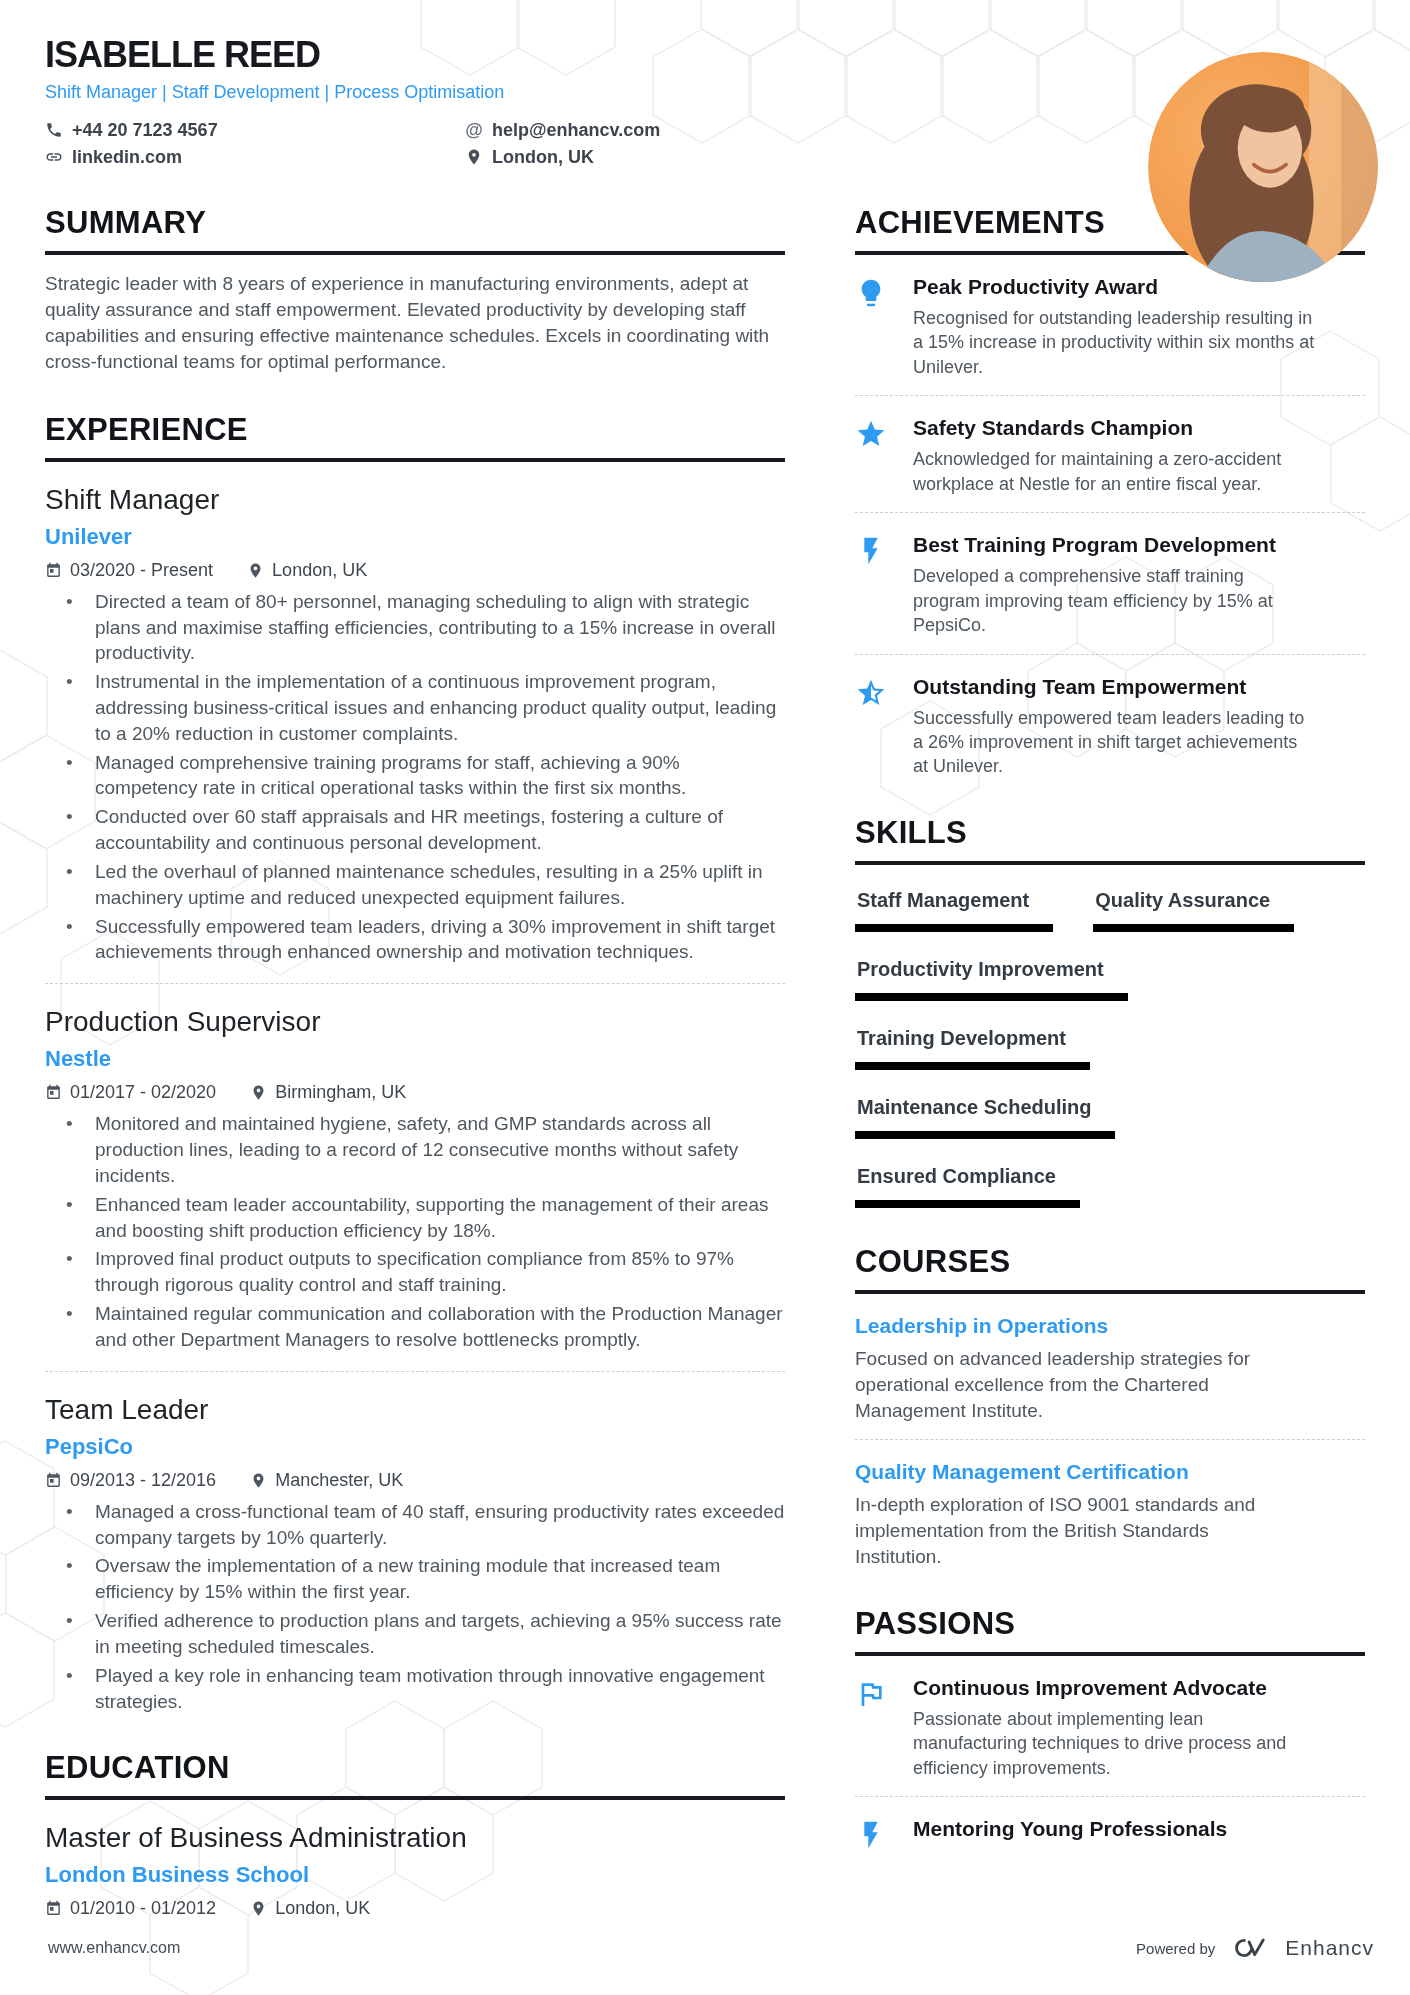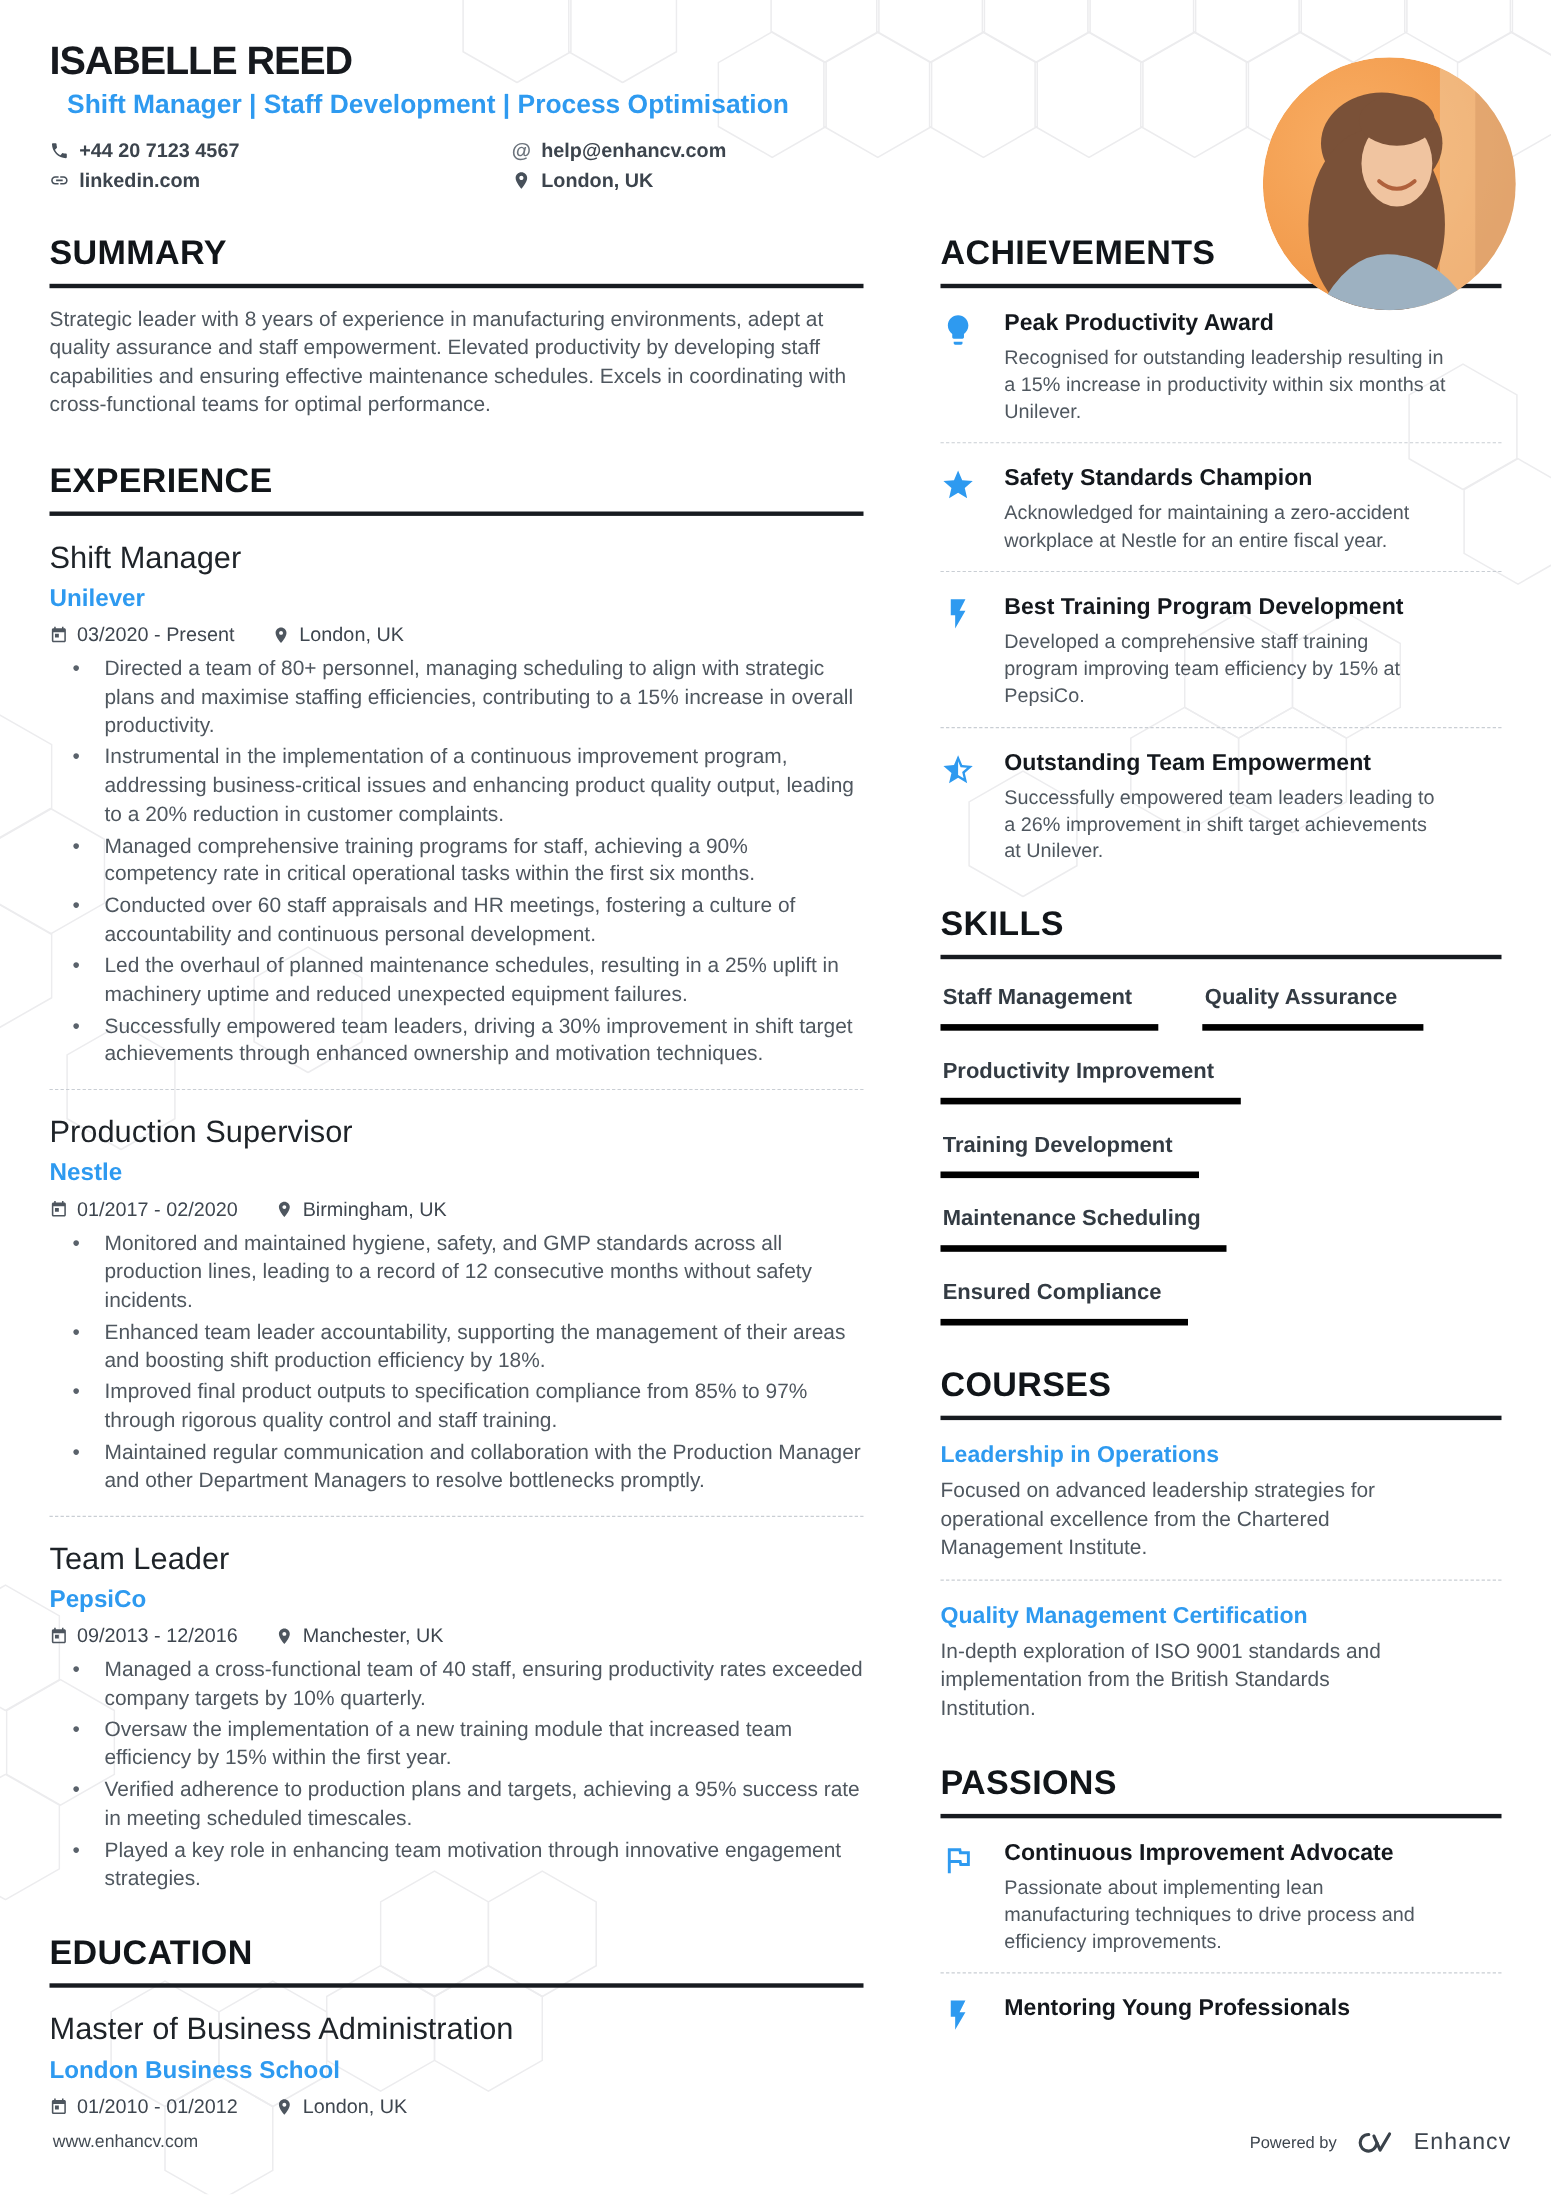--- a/index.html
+++ b/index.html
@@ -10,21 +10,21 @@
   .hex-layer { position:absolute; inset:0; z-index:0; }
   .hex { position:absolute; width:100px; height:116px; }
   .hex svg { width:100%; height:100%; display:block; }
   .hex polygon { fill:none; stroke:#ececee; stroke-width:1.4; }
 
   .content { position:relative; z-index:1; }
 
   
   header { padding:36px 45px 0 45px; position:relative; }
   .name { font-size:36px; font-weight:700; letter-spacing:-1px; color:#16191e; line-height:1.05; }
-  .headline { margin-top:8px; font-size:24px; font-weight:700; color:#2e9af0;margin-left:16px; }
+  .headline { margin-top:8px; font-size:18px; font-weight:400; color:#2e9af0; }
   .contact-grid { margin-top:14px; display:grid; grid-template-columns:420px auto; grid-auto-rows:27px; align-items:center; max-width:860px; }
   .contact-item { display:flex; align-items:center; gap:9px; font-size:18px; font-weight:700; color:#3c444d; }
   .contact-item .cicon { width:18px; height:18px; display:inline-flex; align-items:center; justify-content:center; color:#47505a; flex:0 0 18px; }
   .contact-item .cicon svg { width:18px; height:18px; fill:#47505a; }
   .at-glyph { font-size:18px; font-weight:700; color:#6b737c; line-height:1; }
 
   .avatar { position:absolute; top:52px; right:32px; width:230px; height:230px; border-radius:50%; overflow:hidden; }
   .avatar svg { width:100%; height:100%; display:block; }
 
   
@@ -51,21 +51,21 @@
   
   .r-item { display:flex; gap:22px; margin-top:20px; }
   .r-icon { flex:0 0 36px; padding-top:2px; }
   .r-icon svg { width:32px; height:32px; fill:#2e9af0; }
   .r-title { font-size:21px; font-weight:700; color:#14181d; }
   .r-text { font-size:18px; line-height:1.36; color:#4f575f; margin-top:7px; max-width:402px; }
   .r-sep { border-top:1px dashed #c9ced4; margin:16px 0 0 0; }
 
   
   .skills-wrap { margin-top:24px; display:flex; flex-wrap:wrap; column-gap:40px; row-gap:26px; }
-  .skill { font-size:20px; font-weight:700; color:#333b43; border-bottom:6px solid #000000; padding:0 24px 12px 2px; }
+  .skill { font-size:20px; font-weight:700; color:#333b43; border-bottom:8px solid #000000; padding:0 24px 12px 2px; }
 
   
   .course { margin-top:20px; }
   .course-title { font-size:21px; font-weight:700; color:#2e9af0; }
   .course-text { font-size:19px; line-height:1.36; color:#4f575f; margin-top:8px; max-width:402px; }
 
   
   footer { position:absolute; left:48px; right:36px; bottom:30px; display:flex; justify-content:space-between; align-items:center; z-index:2; }
   .site { font-size:16px; color:#434b53; }
   .powered { display:flex; align-items:center; gap:12px; }

